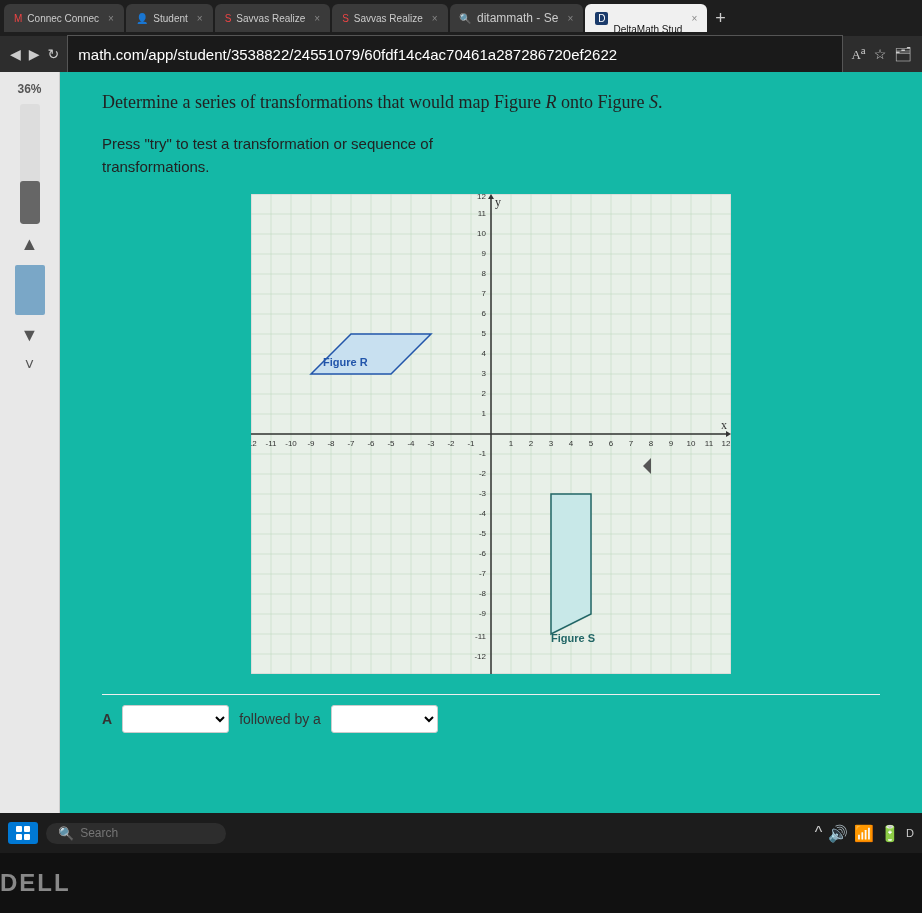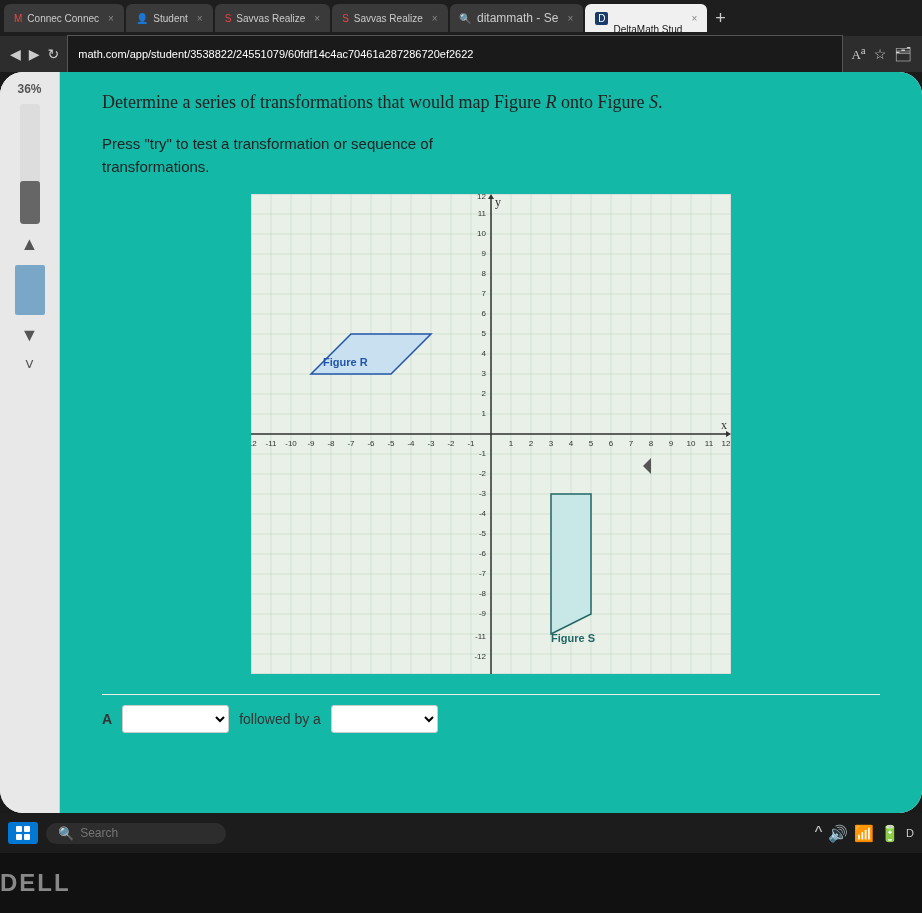--- a/index.html
+++ b/index.html
@@ -70,36 +70,35 @@
       padding: 0 10px;
       gap: 8px;
     }
     .address-input {
       flex: 1;
       background: #1a1a1a;
       border: 1px solid #555;
       border-radius: 0;
       color: #fff;
       padding: 4px 10px;
-      font-size: 11px;
+      font-size: 15px;
       height: 38px;
     }
     .addr-btn {
       color: #ccc;
       font-size: 14px;
       cursor: pointer;
     }
 
     
     .browser-content {
       flex: 1;
       background: #fff;
       display: flex;
       overflow: hidden;
-      border-radius: 23px;
     }
 
     
     .sidebar {
       width: 60px;
       background: #e8e8e8;
       border-right: 1px solid #ccc;
       display: flex;
       flex-direction: column;
       align-items: center;

